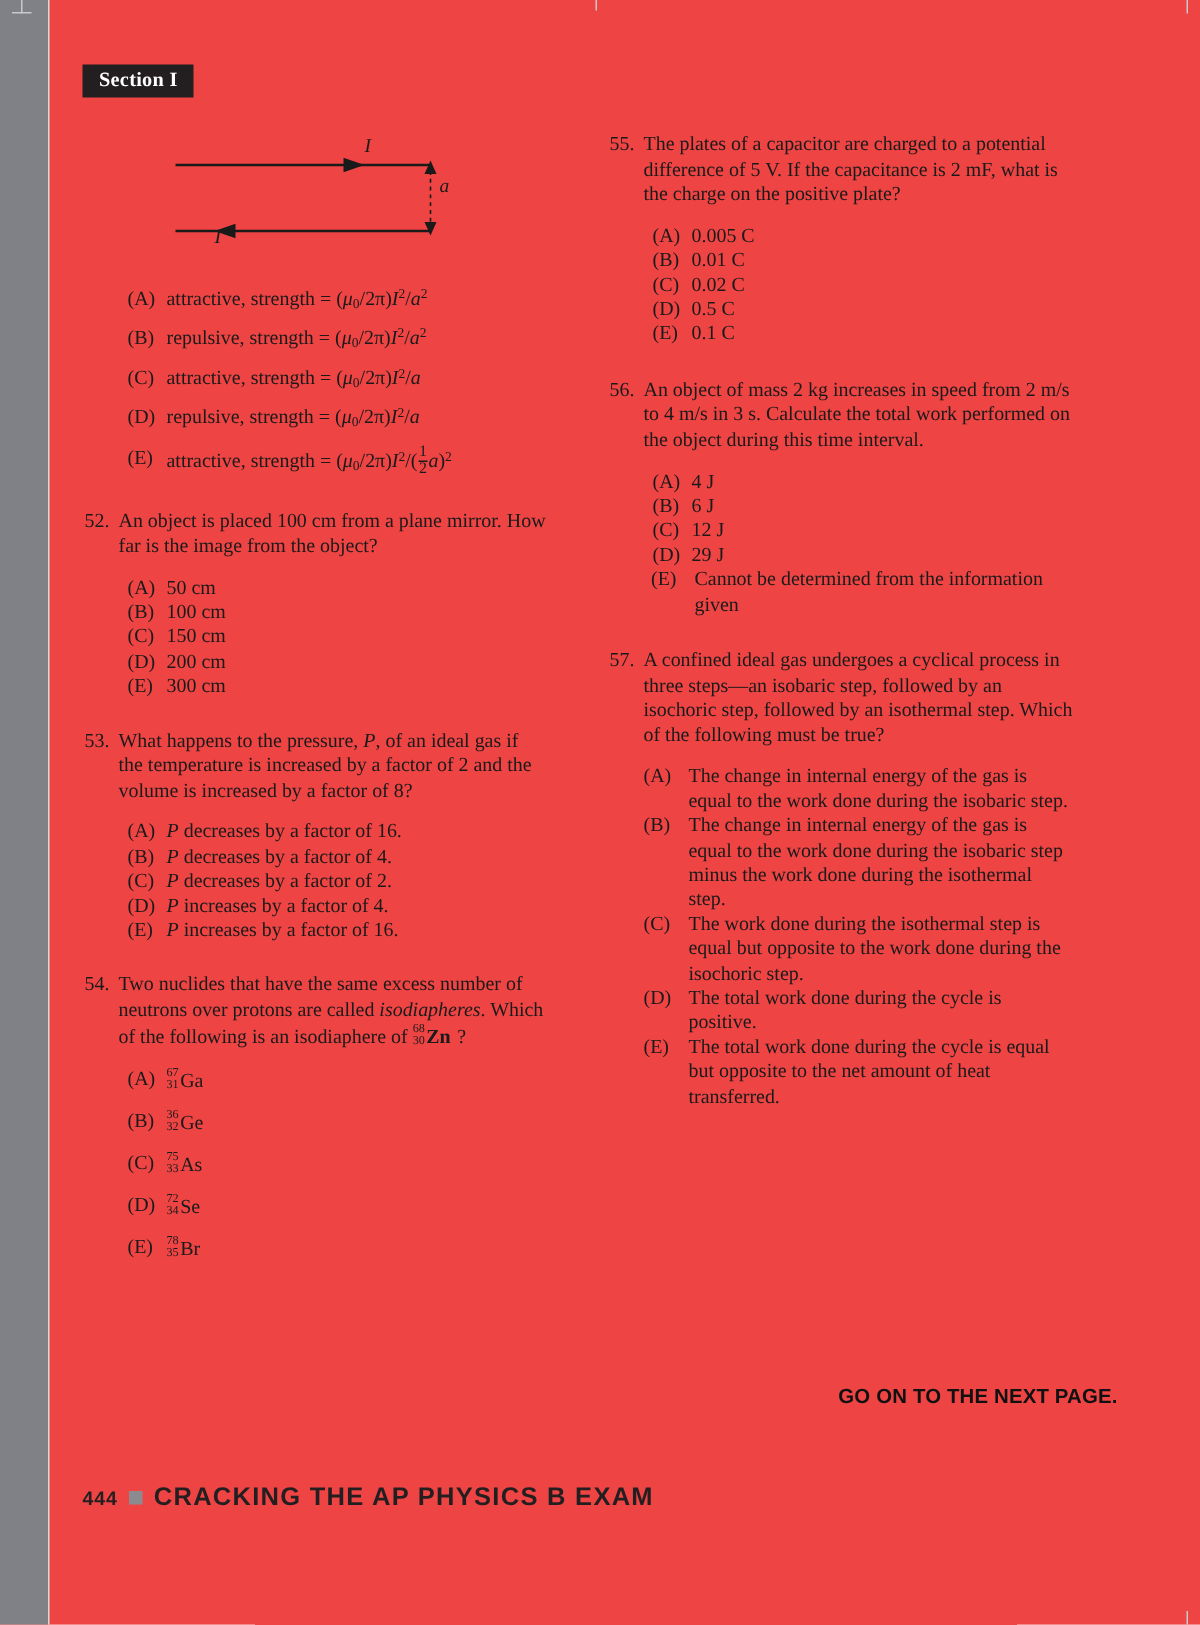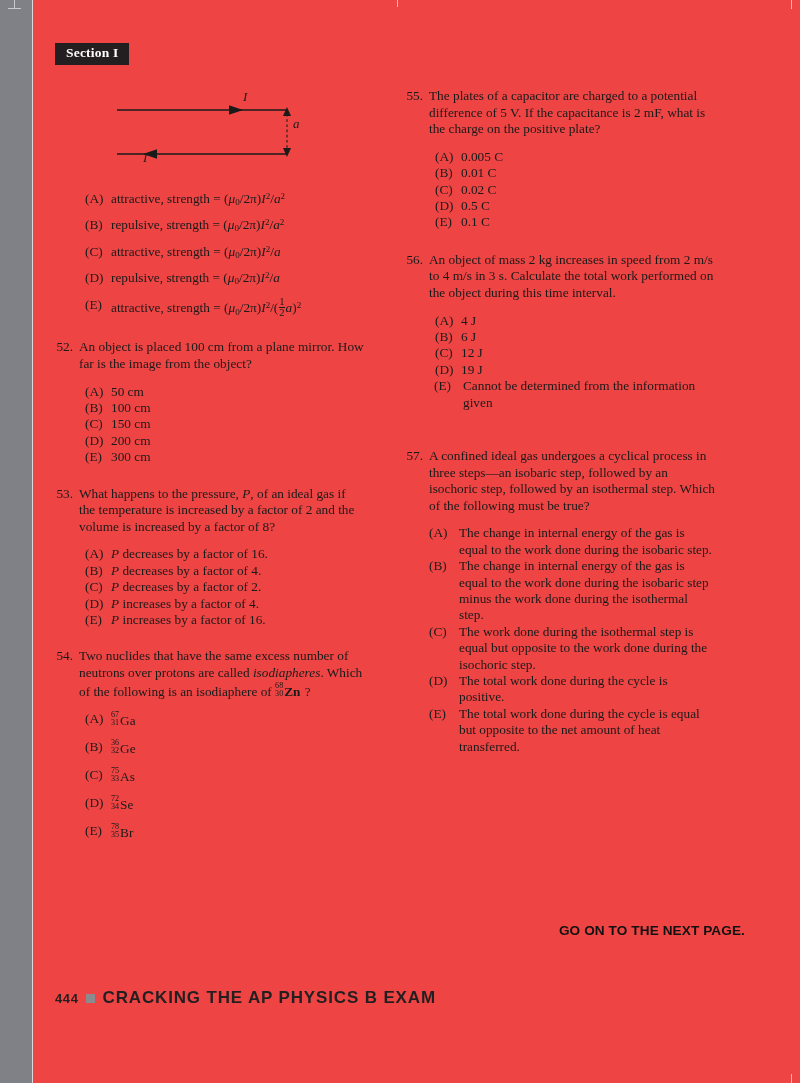--- a/index.html
+++ b/index.html
@@ -389,29 +389,29 @@
         <div class="choice">
           <div class="ch-label">(B)</div>
           <div class="ch-text">6 J</div>
         </div>
         <div class="choice">
           <div class="ch-label">(C)</div>
           <div class="ch-text">12 J</div>
         </div>
         <div class="choice">
           <div class="ch-label">(D)</div>
-          <div class="ch-text">19 J</div>
+          <div class="ch-text">29 J</div>
         </div>
         <div class="choice" style="margin-left:-1px;">
           <div class="ch-label">(E)</div>
           <div class="ch-text hang" style="padding-left:3px;text-indent:0;">Cannot be determined from the information given</div>
         </div>
       </div>
 
-      <div class="question" style="margin-top:37px;">
+      <div class="question" style="margin-top:21px;">
         <div class="q-num">57.</div>
         <div class="q-stem">A confined ideal gas undergoes a cyclical process in three steps—an isobaric step, followed by an isochoric step, followed by an isothermal step. Which of the following must be true?</div>
       </div>
       <div class="choices" style="margin-top:11px;margin-left:24px;">
         <div class="choice">
           <div class="ch-label" style="flex:0 0 30px;width:30px;">(A)</div>
           <div class="ch-text" style="padding-left:0;">The change in internal energy of the gas is equal to the work done during the isobaric step.</div>
         </div>
         <div class="choice">
           <div class="ch-label" style="flex:0 0 30px;width:30px;">(B)</div>

